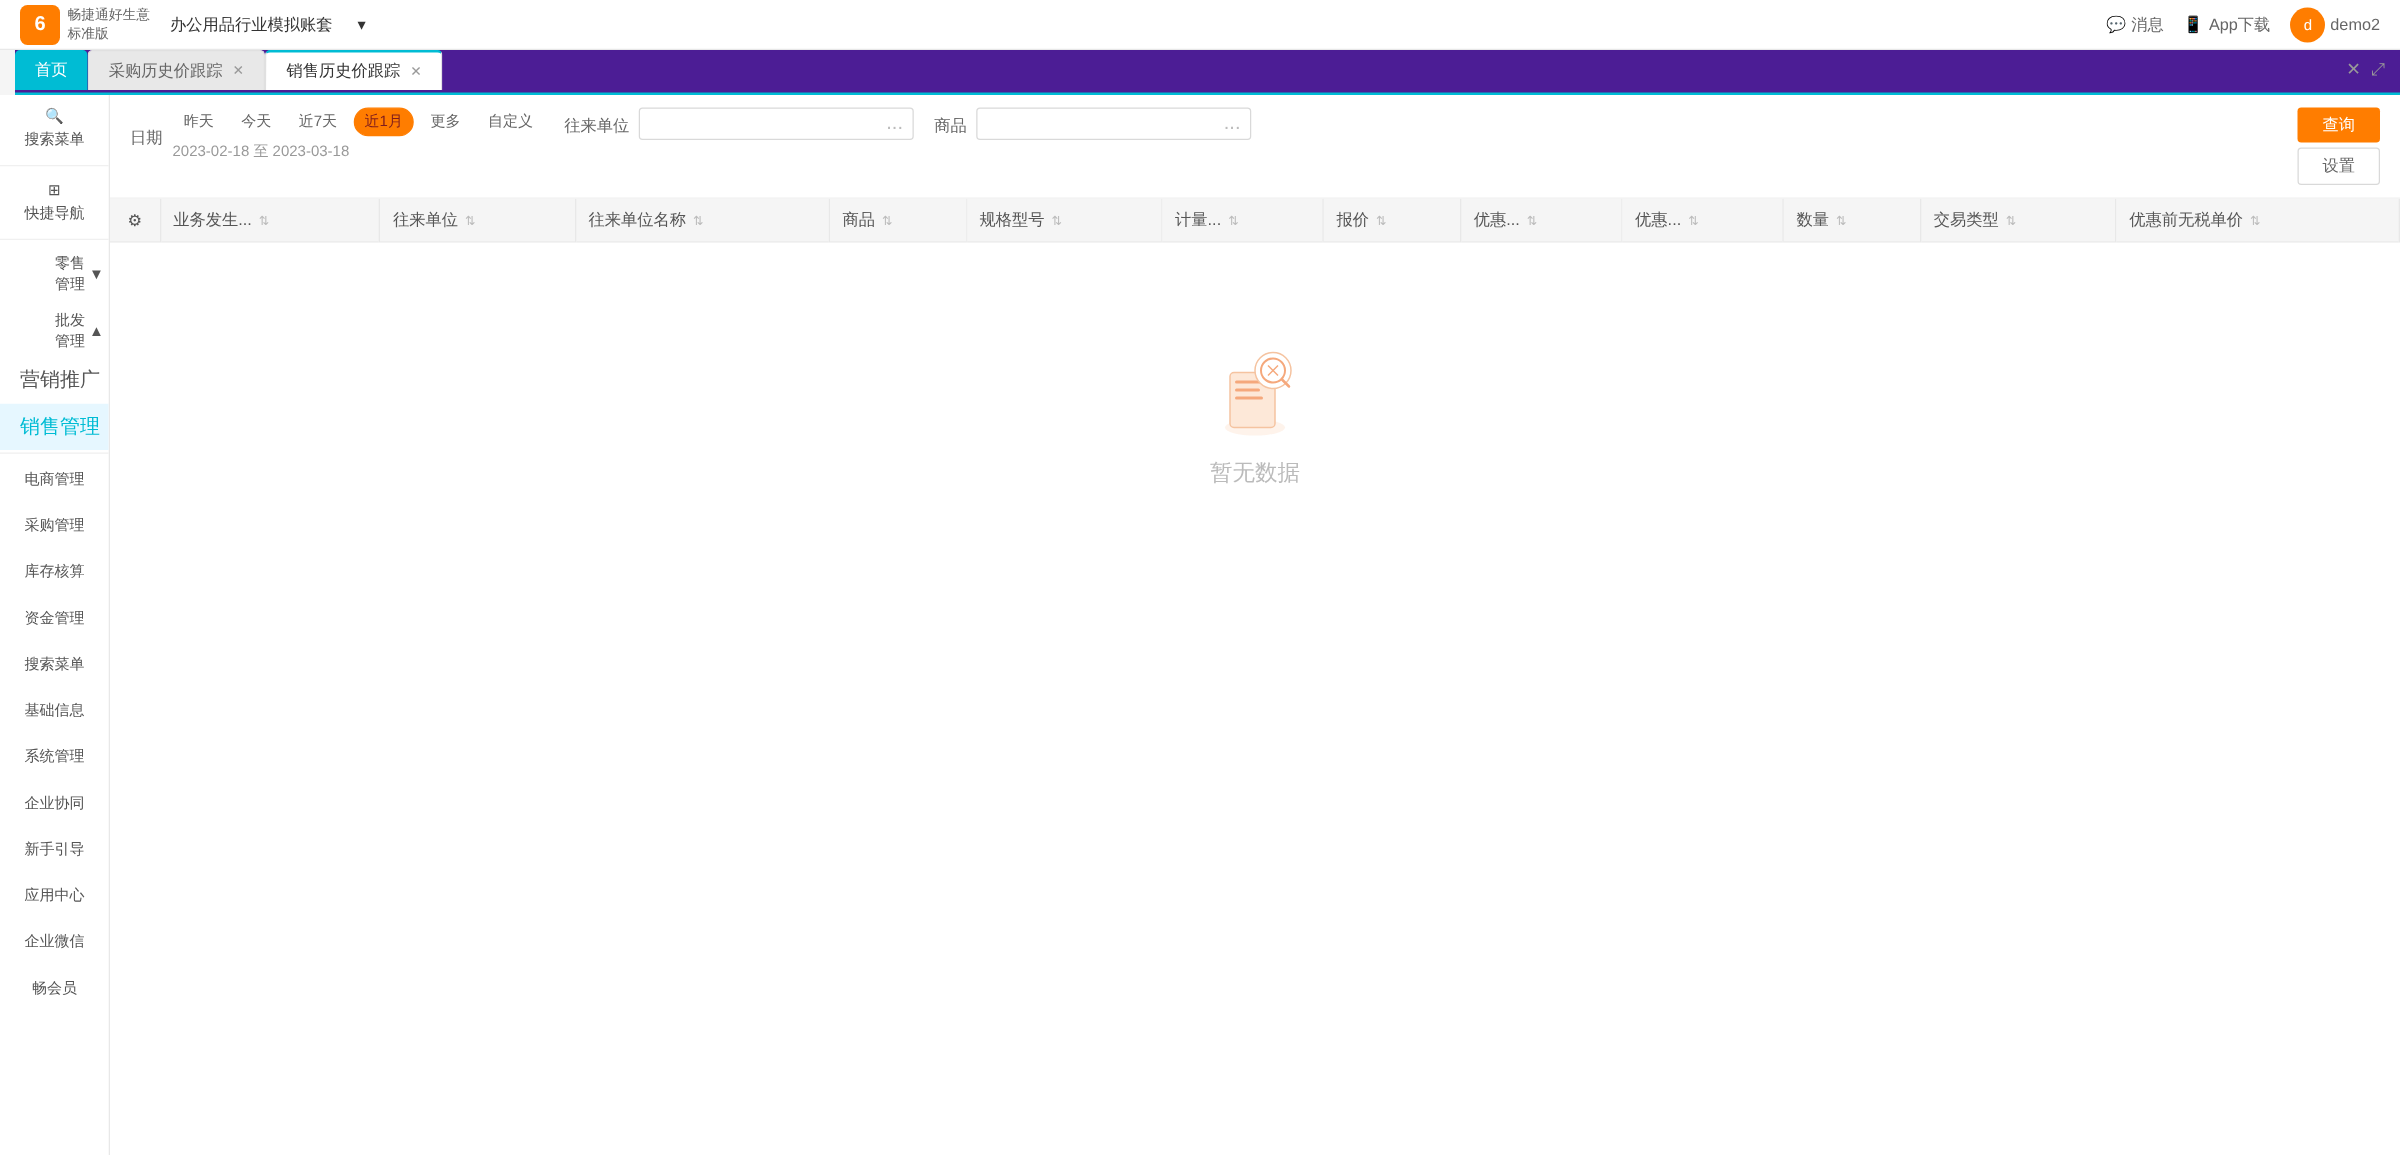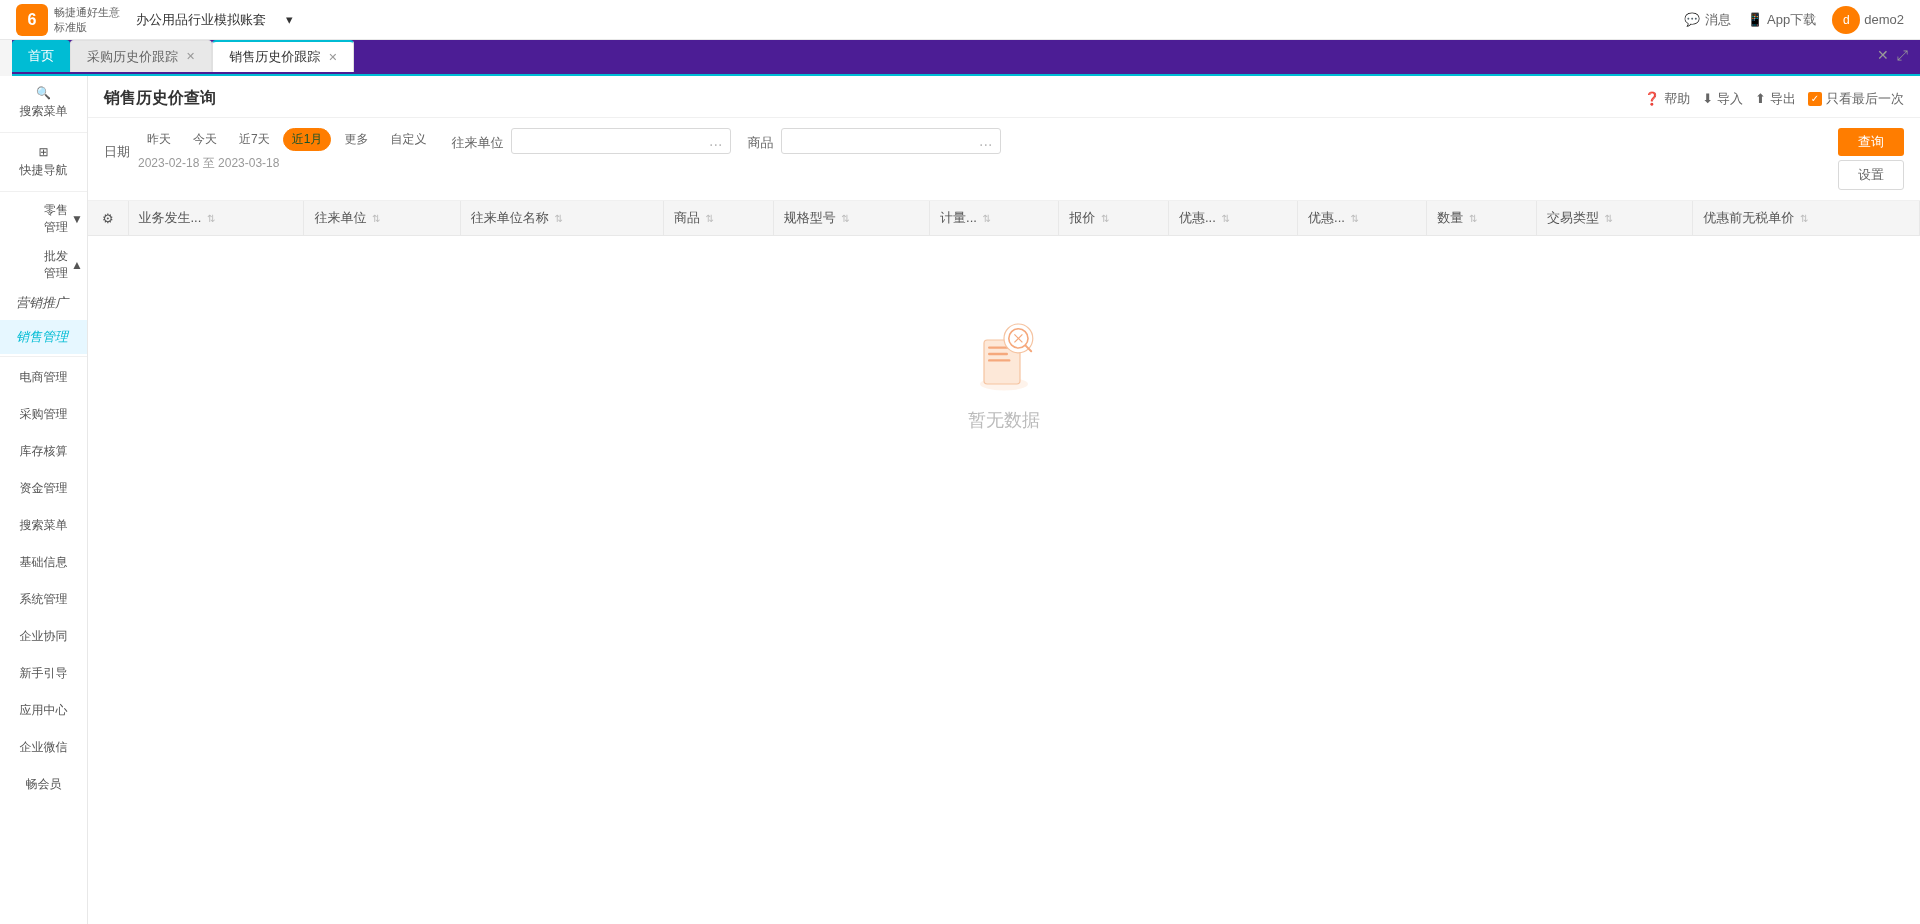--- a/index.html
+++ b/index.html
@@ -160,24 +160,23 @@
       font-size: 12px;
       color: #555;
       cursor: pointer;
       display: flex;
       align-items: center;
       justify-content: space-between;
       margin-left: 32px;
     }
     .sidebar-sub-item {
       padding: 8px 4px 8px 16px;
-      font-size: 13px;
+      font-size: 16px;
       color: #555;
       cursor: pointer;
-      font-style: italic;
     }
     .sidebar-sub-item.active { color: #00bcd4; background: #e6f7ff; }
     .sidebar-divider {
       height: 1px;
       background: #f0f0f0;
       margin: 2px 0;
     }
 
     
     .content-area {
@@ -265,21 +264,21 @@
       padding: 2px 8px;
       border-radius: 3px;
       font-size: 12px;
       cursor: pointer;
       border: 1px solid transparent;
       color: #666;
       background: transparent;
     }
     .filter-btn.active {
       background: #ff7d00;
-      color: #14532d;
+      color: #7f1d1d;
       border-color: #ff7d00;
       border-radius: 12px;
     }
     .filter-date-range {
       font-size: 12px;
       color: #999;
     }
     .filter-input-wrapper {
       display: flex;
       align-items: center;
@@ -485,41 +484,20 @@
     <div class="sidebar-item">
       <span>企业微信</span>
     </div>
     <div class="sidebar-item">
       <span>畅会员</span>
     </div>
   </div>
 
   <div class="content-area">
 
-    <div class="page-header">
-      <h2 class="page-title">销售历史价查询</h2>
-      <div class="page-header-actions">
-        <div class="page-header-action">
-          <span>❓</span>
-          <span>帮助</span>
-        </div>
-        <div class="page-header-action">
-          <span>⬇</span>
-          <span>导入</span>
-        </div>
-        <div class="page-header-action">
-          <span>⬆</span>
-          <span>导出</span>
-        </div>
-        <label class="checkbox-label">
-          <div class="checkbox-checked">✓</div>
-          <span>只看最后一次</span>
-        </label>
-      </div>
-    </div>
 
     <div class="filter-bar">
 
       <div class="filter-group">
         <span class="filter-label">日期</span>
         <div class="filter-options">
           <div class="filter-buttons">
             <button class="filter-btn">昨天</button>
             <button class="filter-btn">今天</button>
             <button class="filter-btn">近7天</button>

